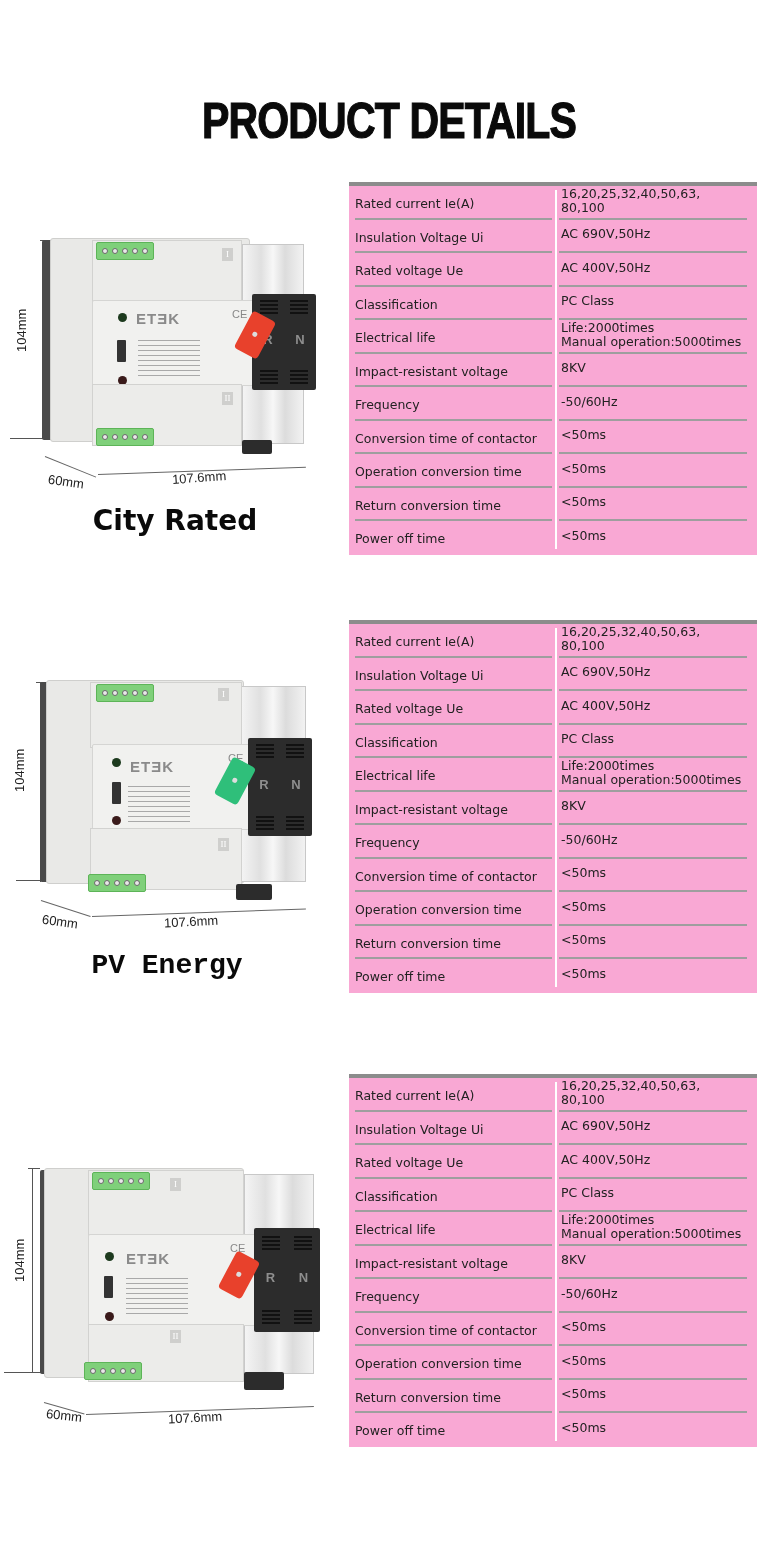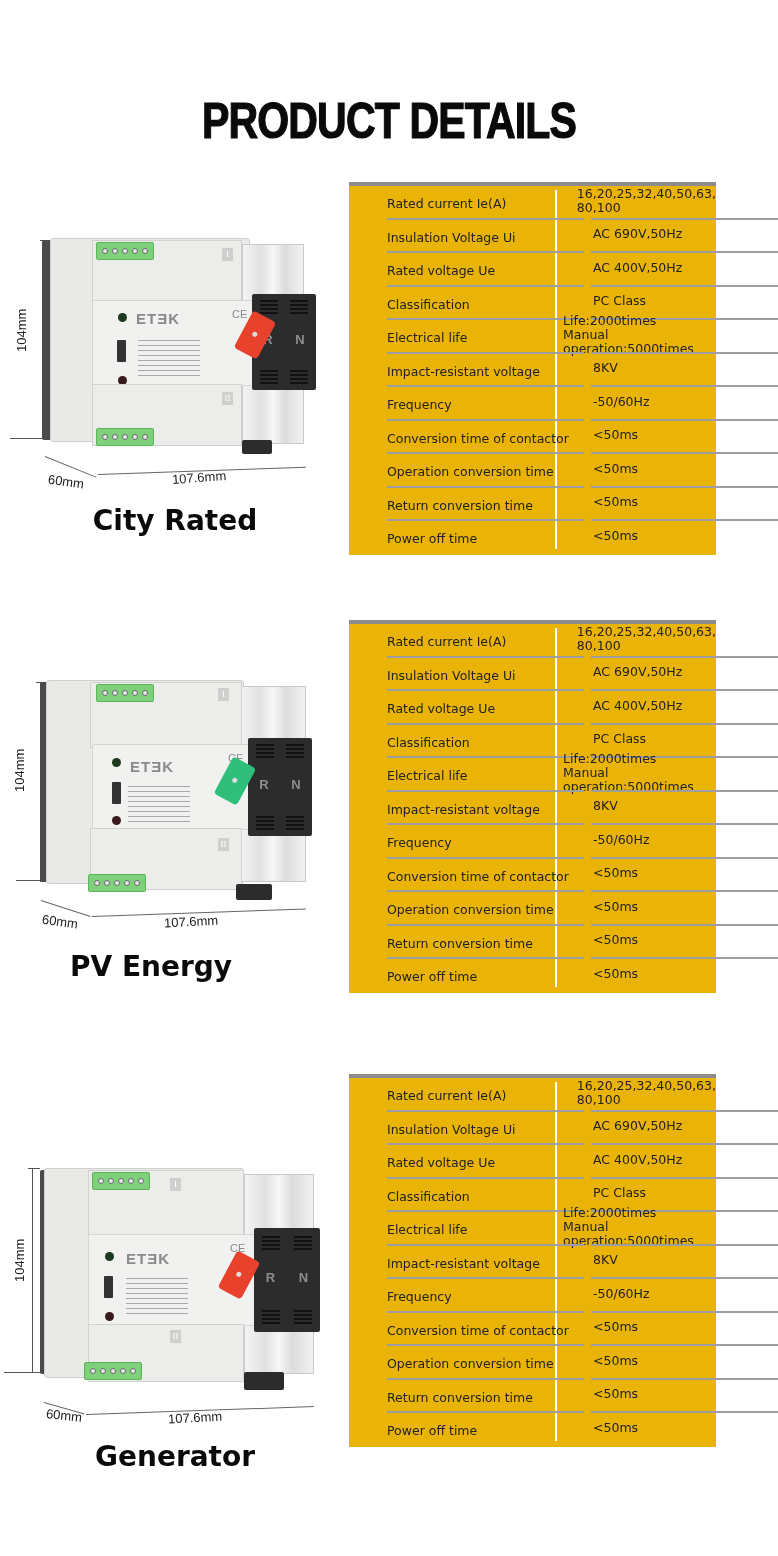--- a/index.html
+++ b/index.html
@@ -46,21 +46,21 @@
   .switch-slot { position: absolute; width: 9px; height: 22px; background: #333; border-radius: 1px; }
   .tiny-lines { position: absolute; width: 62px; height: 36px;
     background: repeating-linear-gradient(180deg,#a9a9a9 0 1px,transparent 1px 5px); }
   .roman { position: absolute; width: 11px; height: 13px; background: #cfcfcd; color: #fff; font-size: 9px; text-align: center; line-height: 13px; font-family: "Liberation Serif", serif; }
   .caption {
     position: absolute; font-family: "DejaVu Sans", sans-serif; font-weight: bold;
     font-size: 28px; color: #0a0a0a; white-space: nowrap; text-align: center;
   }
 
   
-  .spec-table { position: absolute; left: 349px; width: 367px; background: #eab308; border-top: 4px solid #8c8c8c; padding-left: 32px; }
+  .spec-table { position: absolute; left: 349px; width: 408px; background: #f9a8d4; border-top: 4px solid #8c8c8c; }
   .spec-table .divider { position: absolute; left: 206px; top: 4px; bottom: 6px; width: 2px; background: #ffffff; }
   .spec-row { position: relative; height: 33.5px; display: flex; align-items: center; }
   .spec-row .k { width: 198px; margin-left: 6px; font-size: 12.5px; color: #222; padding-top: 2px; }
   .spec-row .v { margin-left: 8px; font-size: 12.5px; color: #222; line-height: 14px; padding-bottom: 4px; }
   .spec-row .line-k { position: absolute; left: 6px; width: 197px; bottom: 0; height: 2px; background: #9e9e9e; }
   .spec-row .line-v { position: absolute; left: 210px; width: 188px; bottom: 0; height: 2px; background: #9e9e9e; }
 </style>
 </head>
 <body>
 
@@ -236,21 +236,21 @@
     <div class="roman" style="left:218px; top:160px;">II</div>
     <div class="terminal" style="left:88px; top:196px; width:58px; height:18px;">
         <i></i>
         <i></i>
         <i></i>
         <i></i>
         <i></i>
       </div>
     <div class="black-block" style="left:236px; top:206px; width:36px; height:16px;"></div>
   </div>
-  <div class="caption" style="left:56px; top:330px; width:190px;">PV Energy</div>
+  <div class="caption" style="left:72px; top:330px; width:190px;font-family:Liberation Mono, monospace;">PV Energy</div>
 
   <div class="spec-table" style="top:0;">
     <div class="divider"></div>
     <div class="spec-row">
         <div class="k">Rated current Ie(A)</div>
         <div class="v" style="white-space:pre-line;">16,20,25,32,40,50,63,
 80,100</div>
         <div class="line-k"></div>
         <div class="line-v"></div>
       </div>
@@ -361,21 +361,20 @@
     <div class="roman" style="left:170px; top:166px;">II</div>
     <div class="terminal" style="left:84px; top:198px; width:58px; height:18px;">
         <i></i>
         <i></i>
         <i></i>
         <i></i>
         <i></i>
       </div>
     <div class="black-block" style="left:244px; top:208px; width:40px; height:18px;"></div>
   </div>
-  <div class="caption" style="left:80px; top:366px; width:190px;">Generator</div>
 
   <div class="spec-table" style="top:0;">
     <div class="divider"></div>
     <div class="spec-row">
         <div class="k">Rated current Ie(A)</div>
         <div class="v" style="white-space:pre-line;">16,20,25,32,40,50,63,
 80,100</div>
         <div class="line-k"></div>
         <div class="line-v"></div>
       </div>

